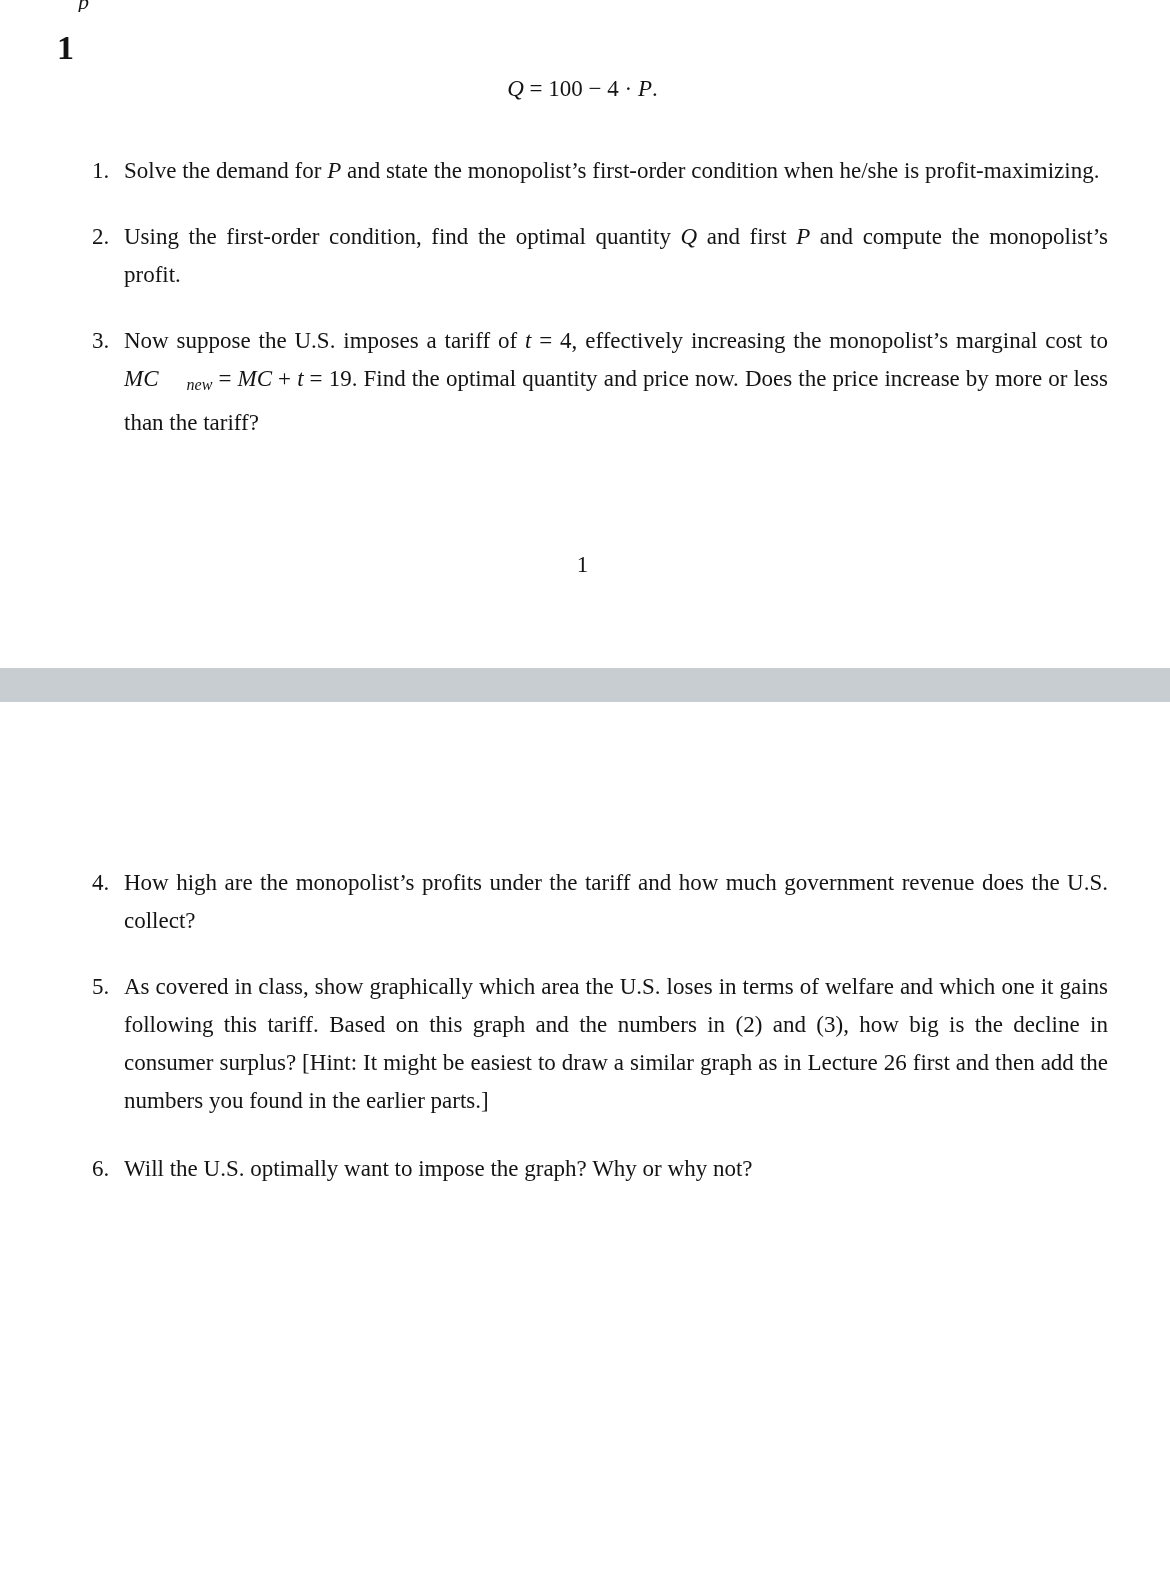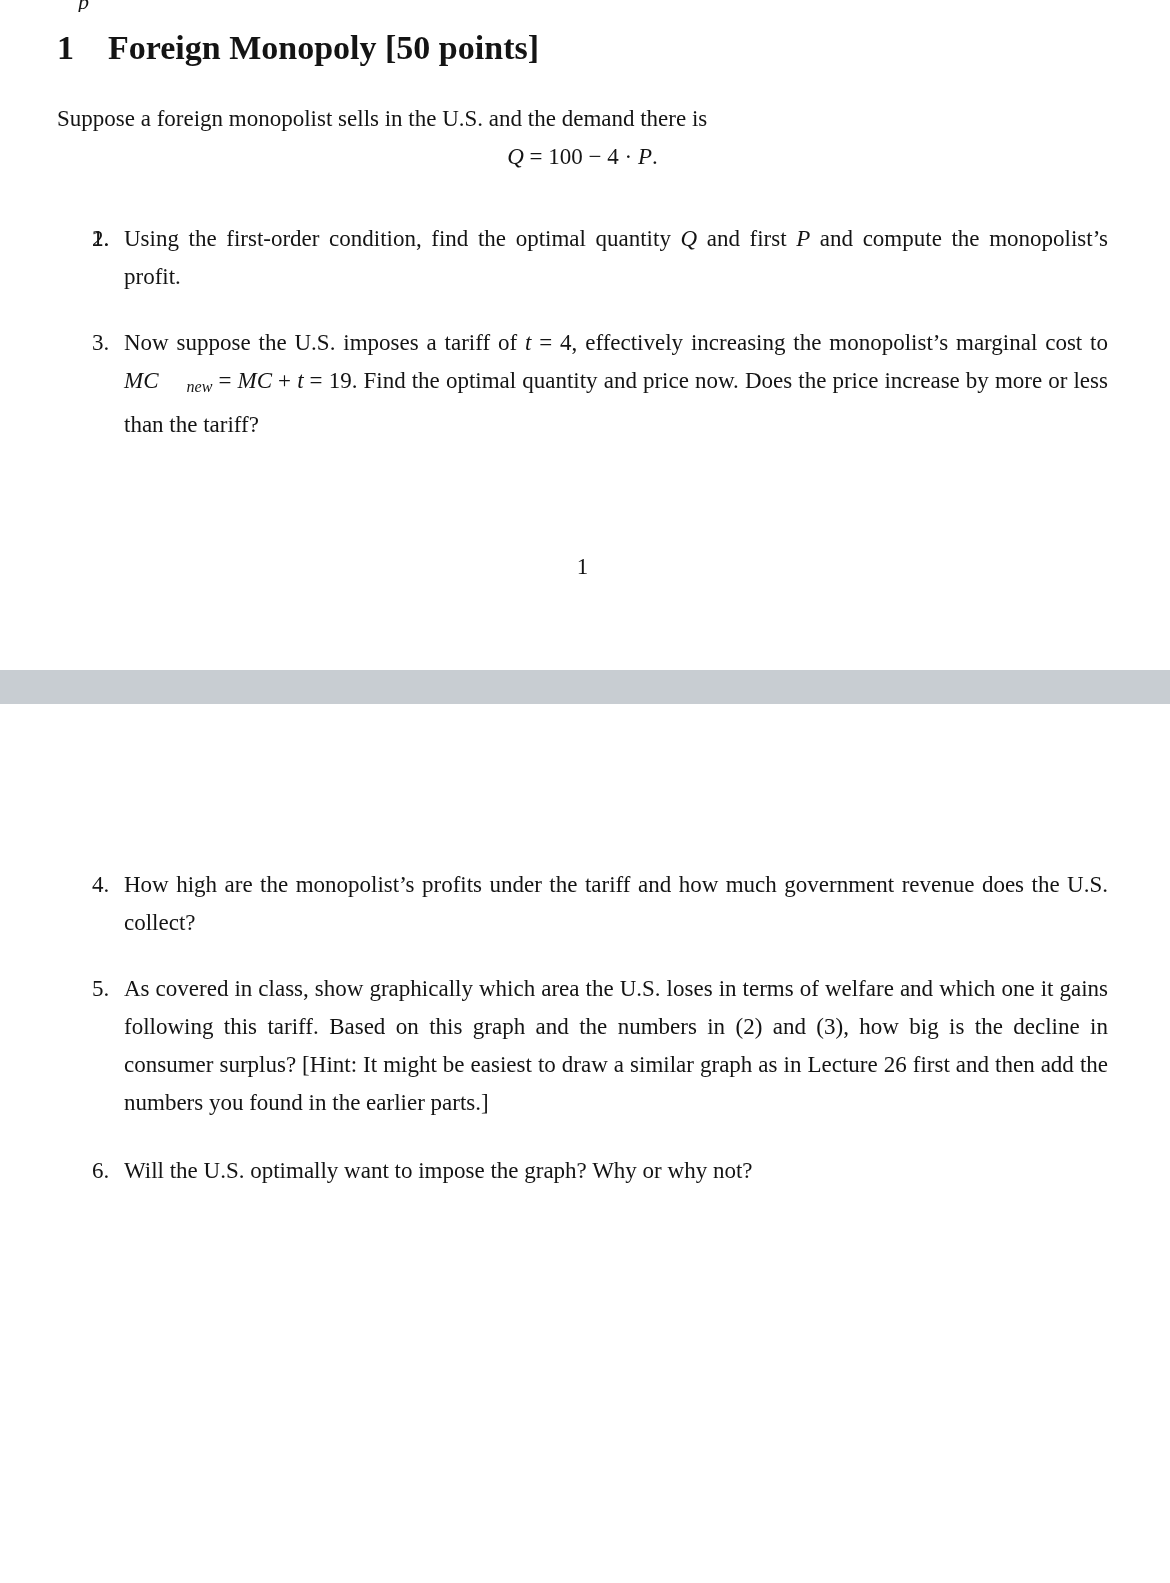--- a/index.html
+++ b/index.html
@@ -89,32 +89,31 @@
 <div class="doc">
 
   <div class="top-fragment">
     <span>p</span>
   </div>
 
   <div class="content">
 
     <div class="section-heading">
       <span>1</span>
-      <span>Foreign Monopoly [50 points]</span>
     </div>
 
-    <div class="para"><span>Suppose a foreign monopolist sells in the U.S. and the demand there is</span></div>
 
     <div class="equation"><span class="mi">Q</span><span> = 100 − 4 · </span><span class="mi">P</span><span>.</span></div>
 
 
 
     <div class="qlist">
       <div class="item item-first">
         <span class="marker">1.</span>
+        <span><span>Solve the demand for </span><span class="mi">P</span><span> and state the monopolist’s first-order condition when he/she is profit-maximizing.</span></span>
       </div>
       <div class="item item-next">
         <span class="marker">2.</span>
         <span><span>Using the first-order condition, find the optimal quantity </span><span class="mi">Q</span><span> and first </span><span class="mi">P</span><span> and compute the monopolist’s profit.</span></span>
       </div>
       <div class="item item-next">
         <span class="marker">3.</span>
         <span><span>Now suppose the U.S. imposes a tariff of </span><span class="mi">t</span><span> = 4, effectively increasing the monopolist’s marginal cost to </span><span class="mi">MC</span><span class="mi sub">new</span><span> = </span><span class="mi">MC</span><span> + </span><span class="mi">t</span><span> = 19. Find the optimal quantity and price now. Does the price increase by more or less than the tariff?</span></span>
       </div>
     </div>

